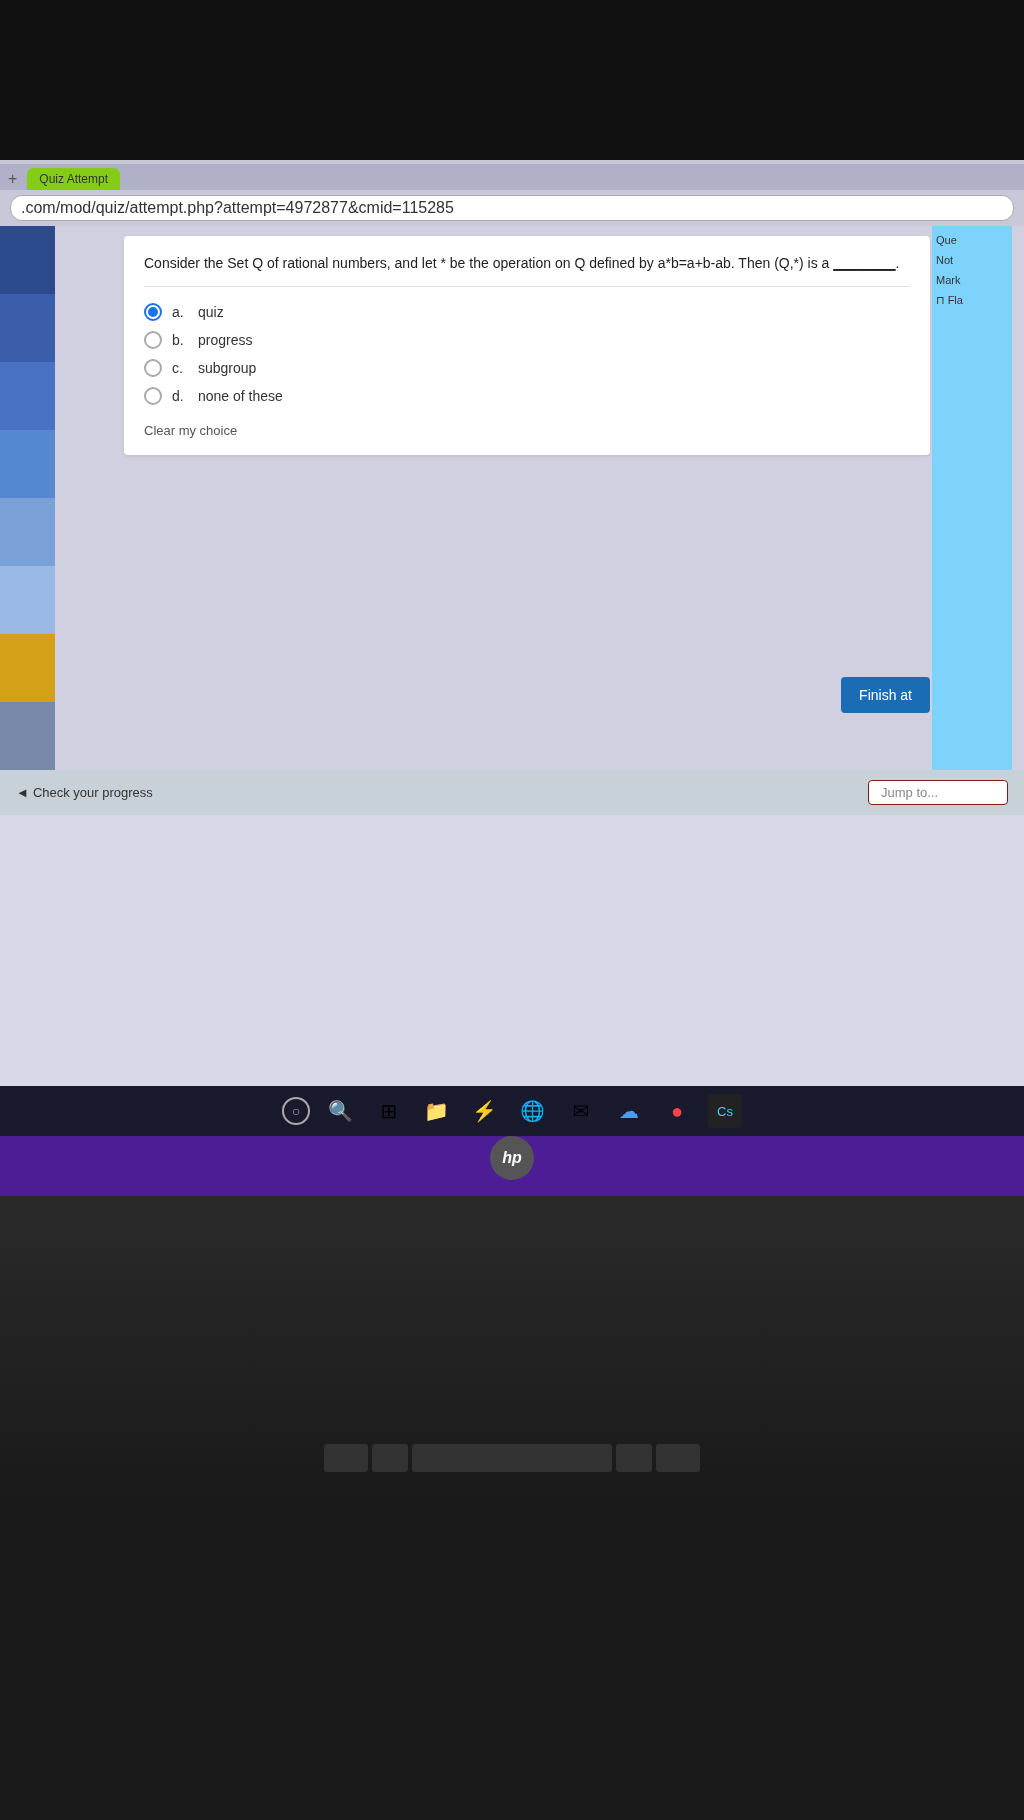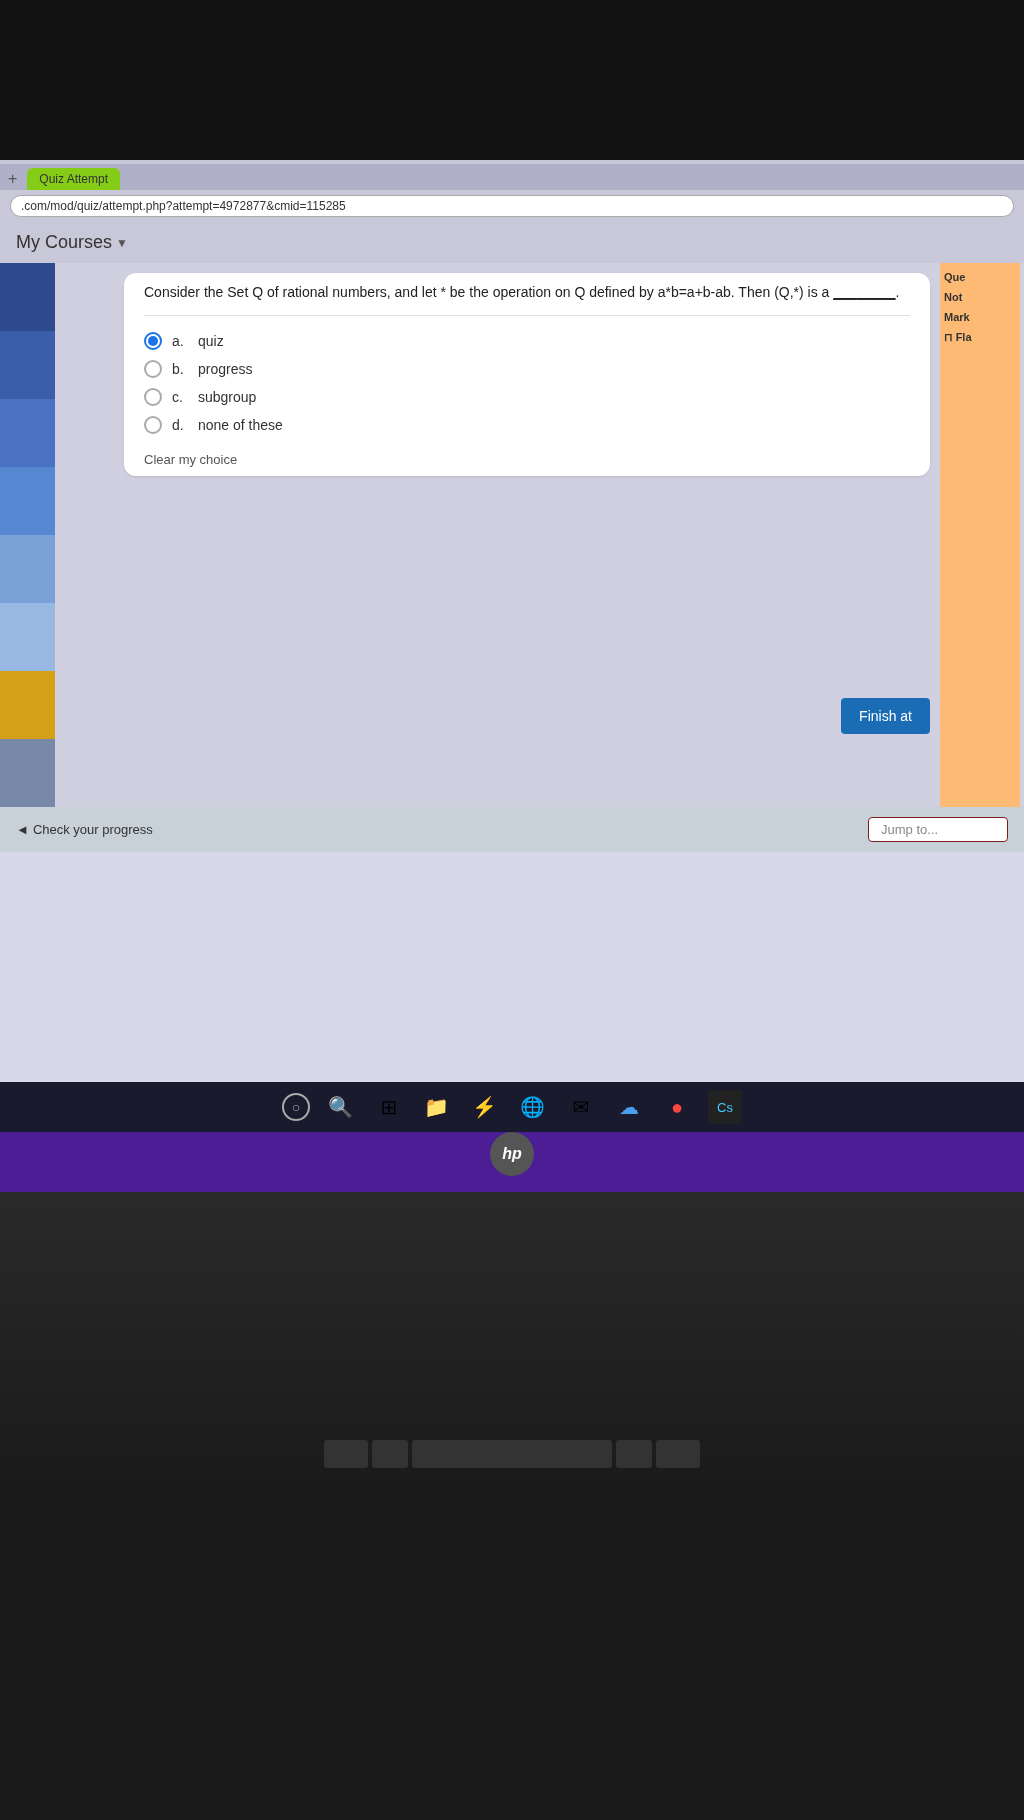--- a/index.html
+++ b/index.html
@@ -50,21 +50,21 @@
       padding: 5px 10px;
       display: flex;
       align-items: center;
     }
 
     .address-bar {
       background: white;
       border: 1px solid #aaa;
       border-radius: 12px;
       padding: 3px 10px;
-      font-size: 12px;
+      font-size: 16px;
       color: #333;
       flex: 1;
     }
 
     
     .screen-content {
       width: 100%;
       background: #d8d8e8;
       min-height: 860px;
       position: relative;
@@ -111,49 +111,48 @@
     .sidebar-block {
       width: 55px;
       height: 68px;
       flex-shrink: 0;
     }
 
     
     .right-panel {
       width: 80px;
       flex-shrink: 0;
-      background: #fdba74;
+      background: #7dd3fc;
       padding: 8px 4px;
       font-size: 11px;
       color: #555;
       position: absolute;
-      right: 4px;
+      right: 12px;
       top: 0;
       bottom: 0;
-      font-weight: bold;
     }
 
     .right-panel-item {
       margin-bottom: 8px;
       color: #333;
       font-size: 11px;
     }
 
     
     .quiz-content {
       flex: 1;
       padding: 10px 14px;
       margin-left: 55px;
       margin-right: 80px;
     }
 
     .quiz-card {
       background: white;
-      border-radius: 12px;
-      padding: 8px 20px;
+      border-radius: 4px;
+      padding: 16px 20px;
       margin-bottom: 12px;
       box-shadow: 0 1px 3px rgba(0,0,0,0.1);
     }
 
     .question-text {
       font-size: 14px;
       color: #222;
       line-height: 1.6;
       margin-bottom: 16px;
       border-bottom: 1px solid #e0e0e0;
@@ -374,26 +373,20 @@
       <span style="font-size:12px;color:#333;">Quiz Attempt</span>
     </div>
   </div>
   <div class="address-bar-row">
     <div class="address-bar">.com/mod/quiz/attempt.php?attempt=4972877&amp;cmid=115285</div>
   </div>
 </div>
 
 <div class="screen-content">
 
-  <div class="nav-bar">
-    <div class="my-courses-btn">
-      <span>My Courses</span>
-      <span class="dropdown-arrow">▼</span>
-    </div>
-  </div>
 
   <div class="main-layout">
 
     <div class="left-sidebar">
       <div class="sidebar-block sb-dark-blue"></div>
       <div class="sidebar-block sb-medium-blue"></div>
       <div class="sidebar-block sb-blue"></div>
       <div class="sidebar-block sb-lighter-blue"></div>
       <div class="sidebar-block sb-light-blue"></div>
       <div class="sidebar-block sb-pale-blue"></div>

